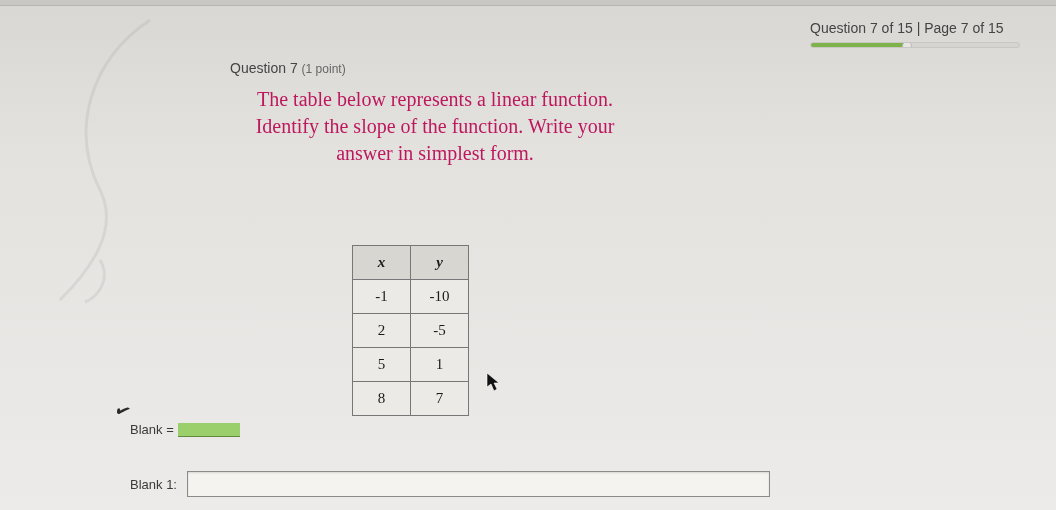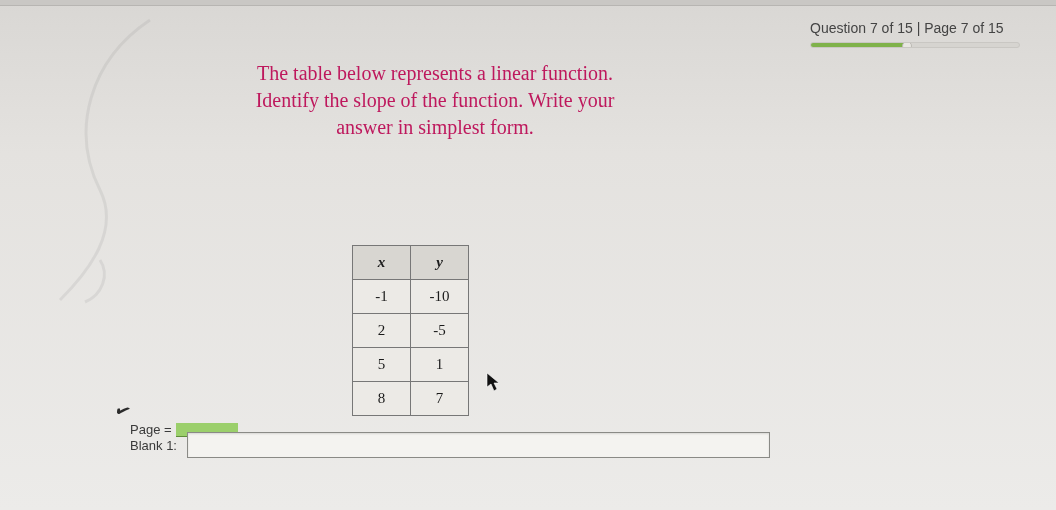--- a/index.html
+++ b/index.html
@@ -95,21 +95,21 @@
     background: #9bcf6b; border-bottom: 1px solid #5e8c3a;
   }
 
   .mark {
     position: absolute; left: 115px; top: 400px;
     font-size: 18px; color: #2b2b2b;
     transform: rotate(25deg);
   }
 
   .blank-row {
-    position: absolute; left: 130px; top: 432px;
+    position: absolute; left: 130px; top: 471px;
     display: flex; align-items: center; gap: 10px;
     width: 640px;
   }
   .blank-label {
     font-family: Arial, Helvetica, sans-serif;
     font-size: 13px; color: #3a3a3a;
   }
   .blank-input {
     flex: 1; height: 26px;
     border: 1px solid #8a8a86;
@@ -131,20 +131,24 @@
     <div class="progress-knob" style="left: calc(46% - 5px);"></div>
   </div>
 </div>
 
 <svg class="spiral" viewBox="0 0 140 300">
   <path d="M120 10 C 60 50, 40 120, 70 180 C 90 220, 60 260, 30 290" stroke="#888" stroke-width="3" fill="none"></path>
   <path d="M70 250 C 80 265, 72 285, 55 292" stroke="#888" stroke-width="3" fill="none"></path>
 </svg>
 
 <div class="question-area">
+  <div class="q-heading">
+    <span>Question 7</span>
+    <span class="pts">(1 point)</span>
+  </div>
   <div class="prompt">The table below represents a linear function.  Identify the slope of the function.  Write your answer in simplest form.</div>
 </div>
 
 <div class="table-wrap">
   <table class="data">
     <tbody>
         <tr>
       <th>x</th>
       <th>y</th>
     </tr>
@@ -168,20 +172,20 @@
     </table>
 </div>
 
 <svg class="cursor" viewBox="0 0 14 20">
   <path d="M1 1 L1 15 L5 12 L8 19 L11 17 L8 11 L13 11 Z" fill="#111" stroke="#fff" stroke-width="0.6"></path>
 </svg>
 
 <div class="mark">✔</div>
 
 <div class="slope-line">
-  <span>Page =</span>
+  <span>Blank =</span>
   <span class="slope-blank"></span>
 </div>
 
 <div class="blank-row">
   <span class="blank-label">Blank 1:</span>
   <input class="blank-input" type="text" value="" style="">
 </div>
 
 </body></html>

